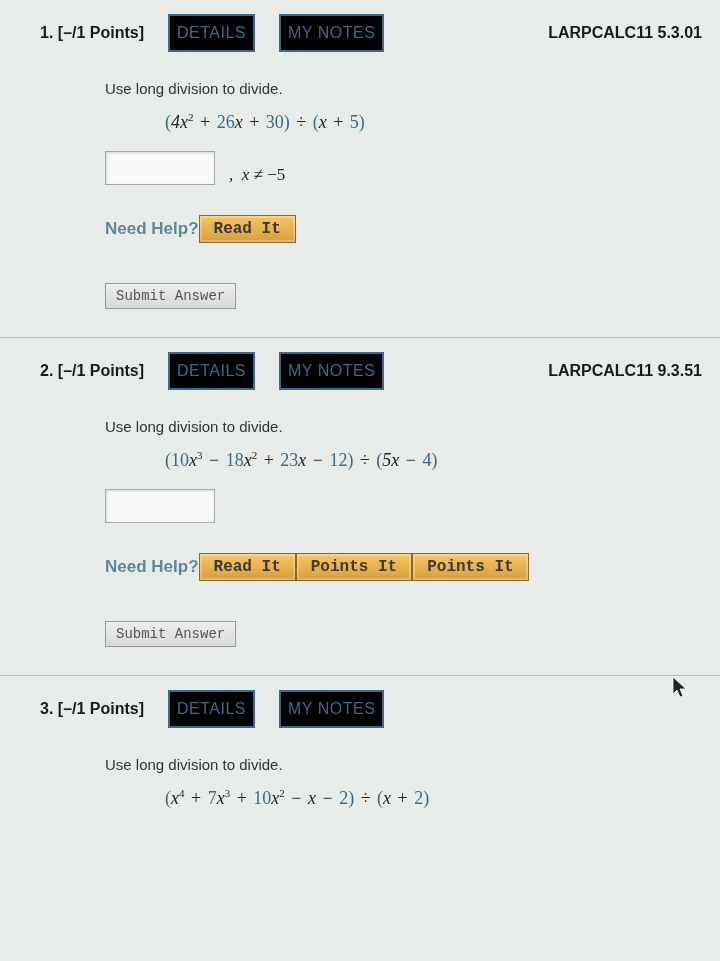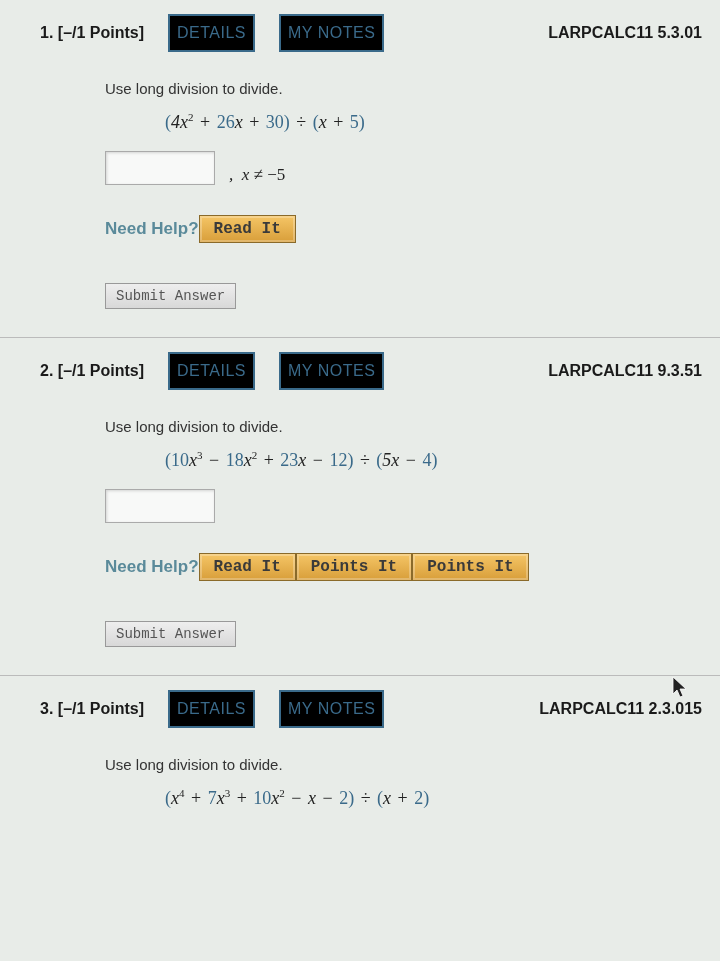--- a/index.html
+++ b/index.html
@@ -181,19 +181,18 @@
 
 <svg class="cursor-icon" width="18" height="24" viewBox="0 0 18 24">
   <path d="M1 1 L1 18 L5 14 L8 21 L11 20 L8 13 L14 13 Z" fill="#222" stroke="#fff" stroke-width="0.8"></path>
 </svg>
 
 <div class="problem" style="border-bottom:none">
   <div class="problem-header">
     <span class="problem-num"><span>3.</span> <span>[–/1 Points]</span></span>
     <button class="header-btn">DETAILS</button>
     <button class="header-btn">MY NOTES</button>
-    <span class="header-ref">LARPCALC11 2.3.015</span>
   </div>
   <div class="problem-body">
     <div class="instruction">Use long division to divide.</div>
     <div class="math"><span class="paren">(</span>x<sup>4</sup> <span class="op">+</span> <span class="num">7</span>x<sup>3</sup> <span class="op">+</span> <span class="num">10</span>x<sup>2</sup> <span class="op">−</span> x <span class="op">−</span> <span class="num">2</span><span class="paren">)</span> <span class="op">÷</span> <span class="paren">(</span>x <span class="op">+</span> <span class="num">2</span><span class="paren">)</span></div>
   </div>
 </div>
 
 </body></html>

